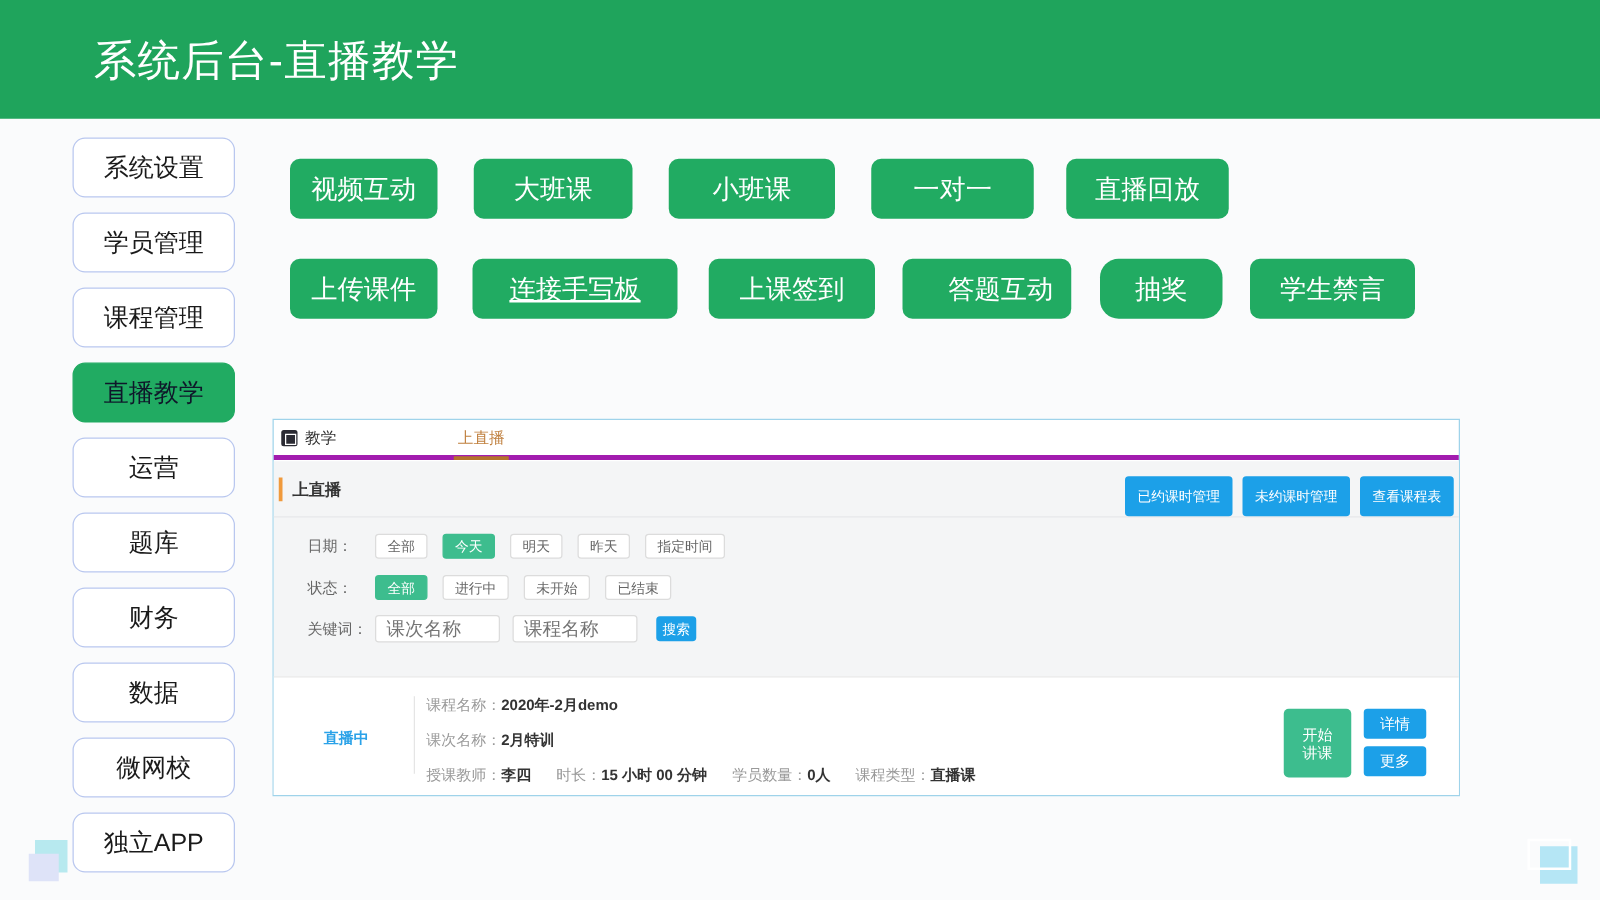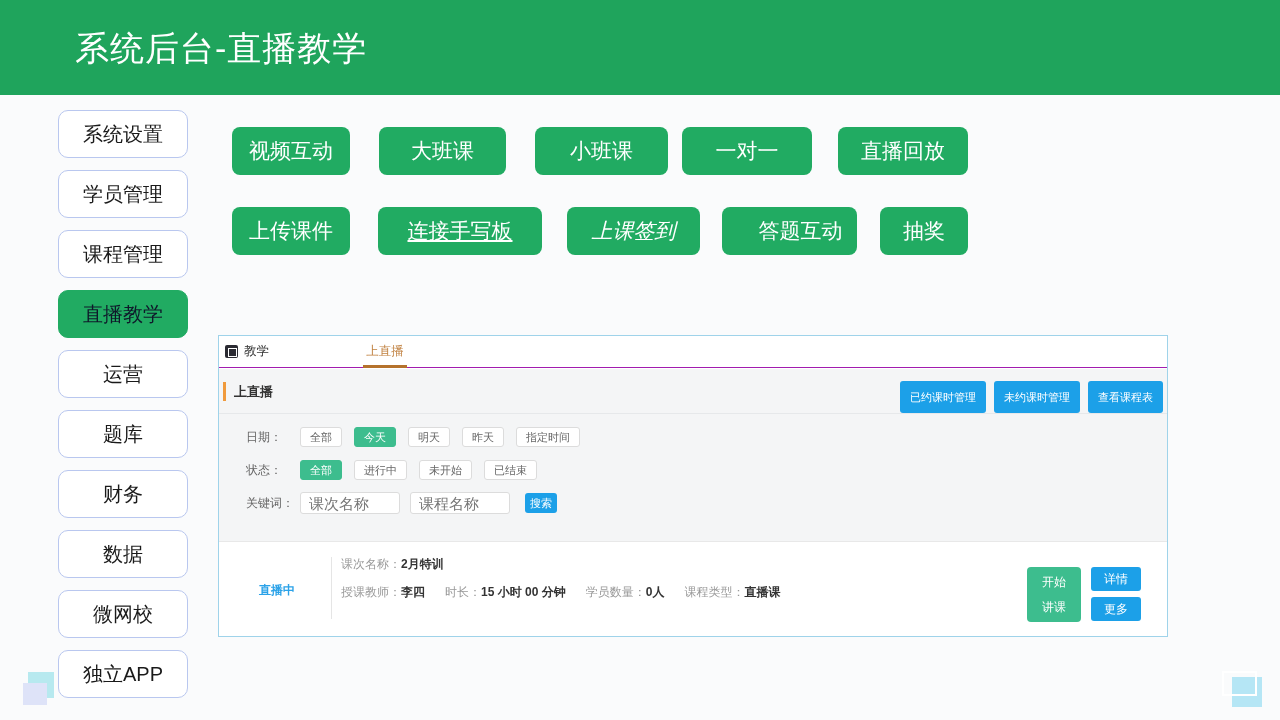--- a/index.html
+++ b/index.html
@@ -22,35 +22,35 @@
     color:#0f172a; }
 
   
   .features { position:absolute; left:232px; top:127px; }
   .feat-row { display:flex; margin-bottom:32px; }
   .feat-btn { height:48px; background:var(--button_green); border-radius:8px;
     color:#fff; font-size:21px; display:flex; align-items:center;
     justify-content:center; cursor:pointer; }
   .r1 .feat-btn:nth-child(1){width:118px;margin-right:29px;}
   .r1 .feat-btn:nth-child(2){width:127px;margin-right:29px;}
-  .r1 .feat-btn:nth-child(3){width:133px;margin-right:14px;}
+  .r1 .feat-btn:nth-child(3){width:133px;margin-right:29px;}
   .r1 .feat-btn:nth-child(4){width:130px;margin-right:26px;}
   .r1 .feat-btn:nth-child(5){width:130px;}
   .r2 .feat-btn:nth-child(1){width:118px;margin-right:28px;}
   .r2 .feat-btn:nth-child(2){width:164px;margin-right:25px;text-decoration:underline;}
-  .r2 .feat-btn:nth-child(3){width:133px;margin-right:22px;font-style:italic;}
+  .r2 .feat-btn:nth-child(3){width:133px;margin-right:22px;}
   .r2 .feat-btn:nth-child(4){width:135px;margin-right:23px;padding-left:22px;}
-  .r2 .feat-btn:nth-child(5){width:88px;margin-right:22px;}
+  .r2 .feat-btn:nth-child(5){width:98px;margin-right:22px;border-radius:15px;}
   .r2 .feat-btn:nth-child(6){width:132px;}
 
   
   .panel { position:absolute; left:218px; top:335px; width:950px; height:302px;
     background:#fff; border:1px solid var(--panel_border); }
-  .tabbar { position:relative; height:32px; border-bottom:1px solid #a21caf;
-    display:flex; align-items:center; padding-left:6px; }
+  .tabbar { position:relative; height:32px; border-bottom:4px solid #a21caf;
+    display:flex; align-items:center; padding-left:6px;font-family:Liberation Mono, monospace; }
   .logo-icon { width:13px; height:13px; background:#2b2b33; border-radius:2px;
     margin-right:6px; position:relative; }
   .logo-icon::after { content:""; position:absolute; left:3px; top:3px;
     width:7px; height:7px; border:1px solid #fff; }
   .app-label { font-size:12.5px; color:#333; }
   .tab { position:absolute; left:144px; top:0; width:44px; height:31px;
     line-height:31px; text-align:center; font-size:12.5px;
     color:var(--orange_text); cursor:pointer; }
   .tab-underline { position:absolute; left:144px; top:29px; width:44px;
     height:3px; background:var(--orange_underline); }
@@ -87,21 +87,21 @@
     font-weight:bold; color:var(--status_blue); }
   .row-divider { position:absolute; left:112px; top:15px; width:1px; height:62px;
     background:#e5e5e5; }
   .row-details { position:absolute; left:122px; top:8px; }
   .d-line { height:28px; display:flex; align-items:center; font-size:12px; }
   .d-label { color:#999; }
   .d-value { color:#333; font-weight:600; }
   .meta-group { margin-right:20px; display:flex; }
   .start-btn { position:absolute; right:86px; top:25px; width:54px; height:55px;
     background:var(--teal_green); border:none; border-radius:4px; color:#fff;
-    font-size:12px; line-height:25px; padding:0 14px; cursor:pointer; }
+    font-size:12px; line-height:14px; padding:0 14px; cursor:pointer; }
   .detail-btn { position:absolute; right:26px; top:25px; width:50px; height:24px;
     background:var(--blue); border:none; border-radius:3px; color:#fff;
     font-size:12px; cursor:pointer; }
   .more-btn { position:absolute; right:26px; top:55px; width:50px; height:24px;
     background:var(--blue); border:none; border-radius:3px; color:#fff;
     font-size:12px; cursor:pointer; }
 
   
   .sq { position:absolute; }
   .sq-teal-l  { left:28px; top:672px; width:26px; height:26px; background:#b7e9ef; }
@@ -137,20 +137,21 @@
     <div class="feat-btn">小班课</div>
     <div class="feat-btn">一对一</div>
     <div class="feat-btn">直播回放</div>
   </div>
   <div class="feat-row r2">
     <div class="feat-btn">上传课件</div>
     <div class="feat-btn">连接手写板</div>
     <div class="feat-btn">上课签到</div>
     <div class="feat-btn">答题互动</div>
     <div class="feat-btn">抽奖</div>
+    <div class="feat-btn">学生禁言</div>
   </div>
 </div>
 
 <div class="panel">
   <div class="tabbar">
     <span class="logo-icon"></span>
     <span class="app-label">教学</span>
     <span class="tab">上直播</span>
     <span class="tab-underline"></span>
   </div>
@@ -189,20 +190,24 @@
         <button class="search-btn">搜索</button>
       </div>
     </div>
   </div>
 
   <div class="course-row">
     <span class="row-status">直播中</span>
     <span class="row-divider"></span>
     <div class="row-details">
       <div class="d-line">
+        <span class="d-label">课程名称：</span>
+        <span class="d-value">2020年-2月demo</span>
+      </div>
+      <div class="d-line">
         <span class="d-label">课次名称：</span>
         <span class="d-value">2月特训</span>
       </div>
       <div class="d-line">
         <span class="meta-group">
           <span class="d-label">授课教师：</span>
           <span class="d-value">李四</span>
         </span>
         <span class="meta-group">
           <span class="d-label">时长：</span>

